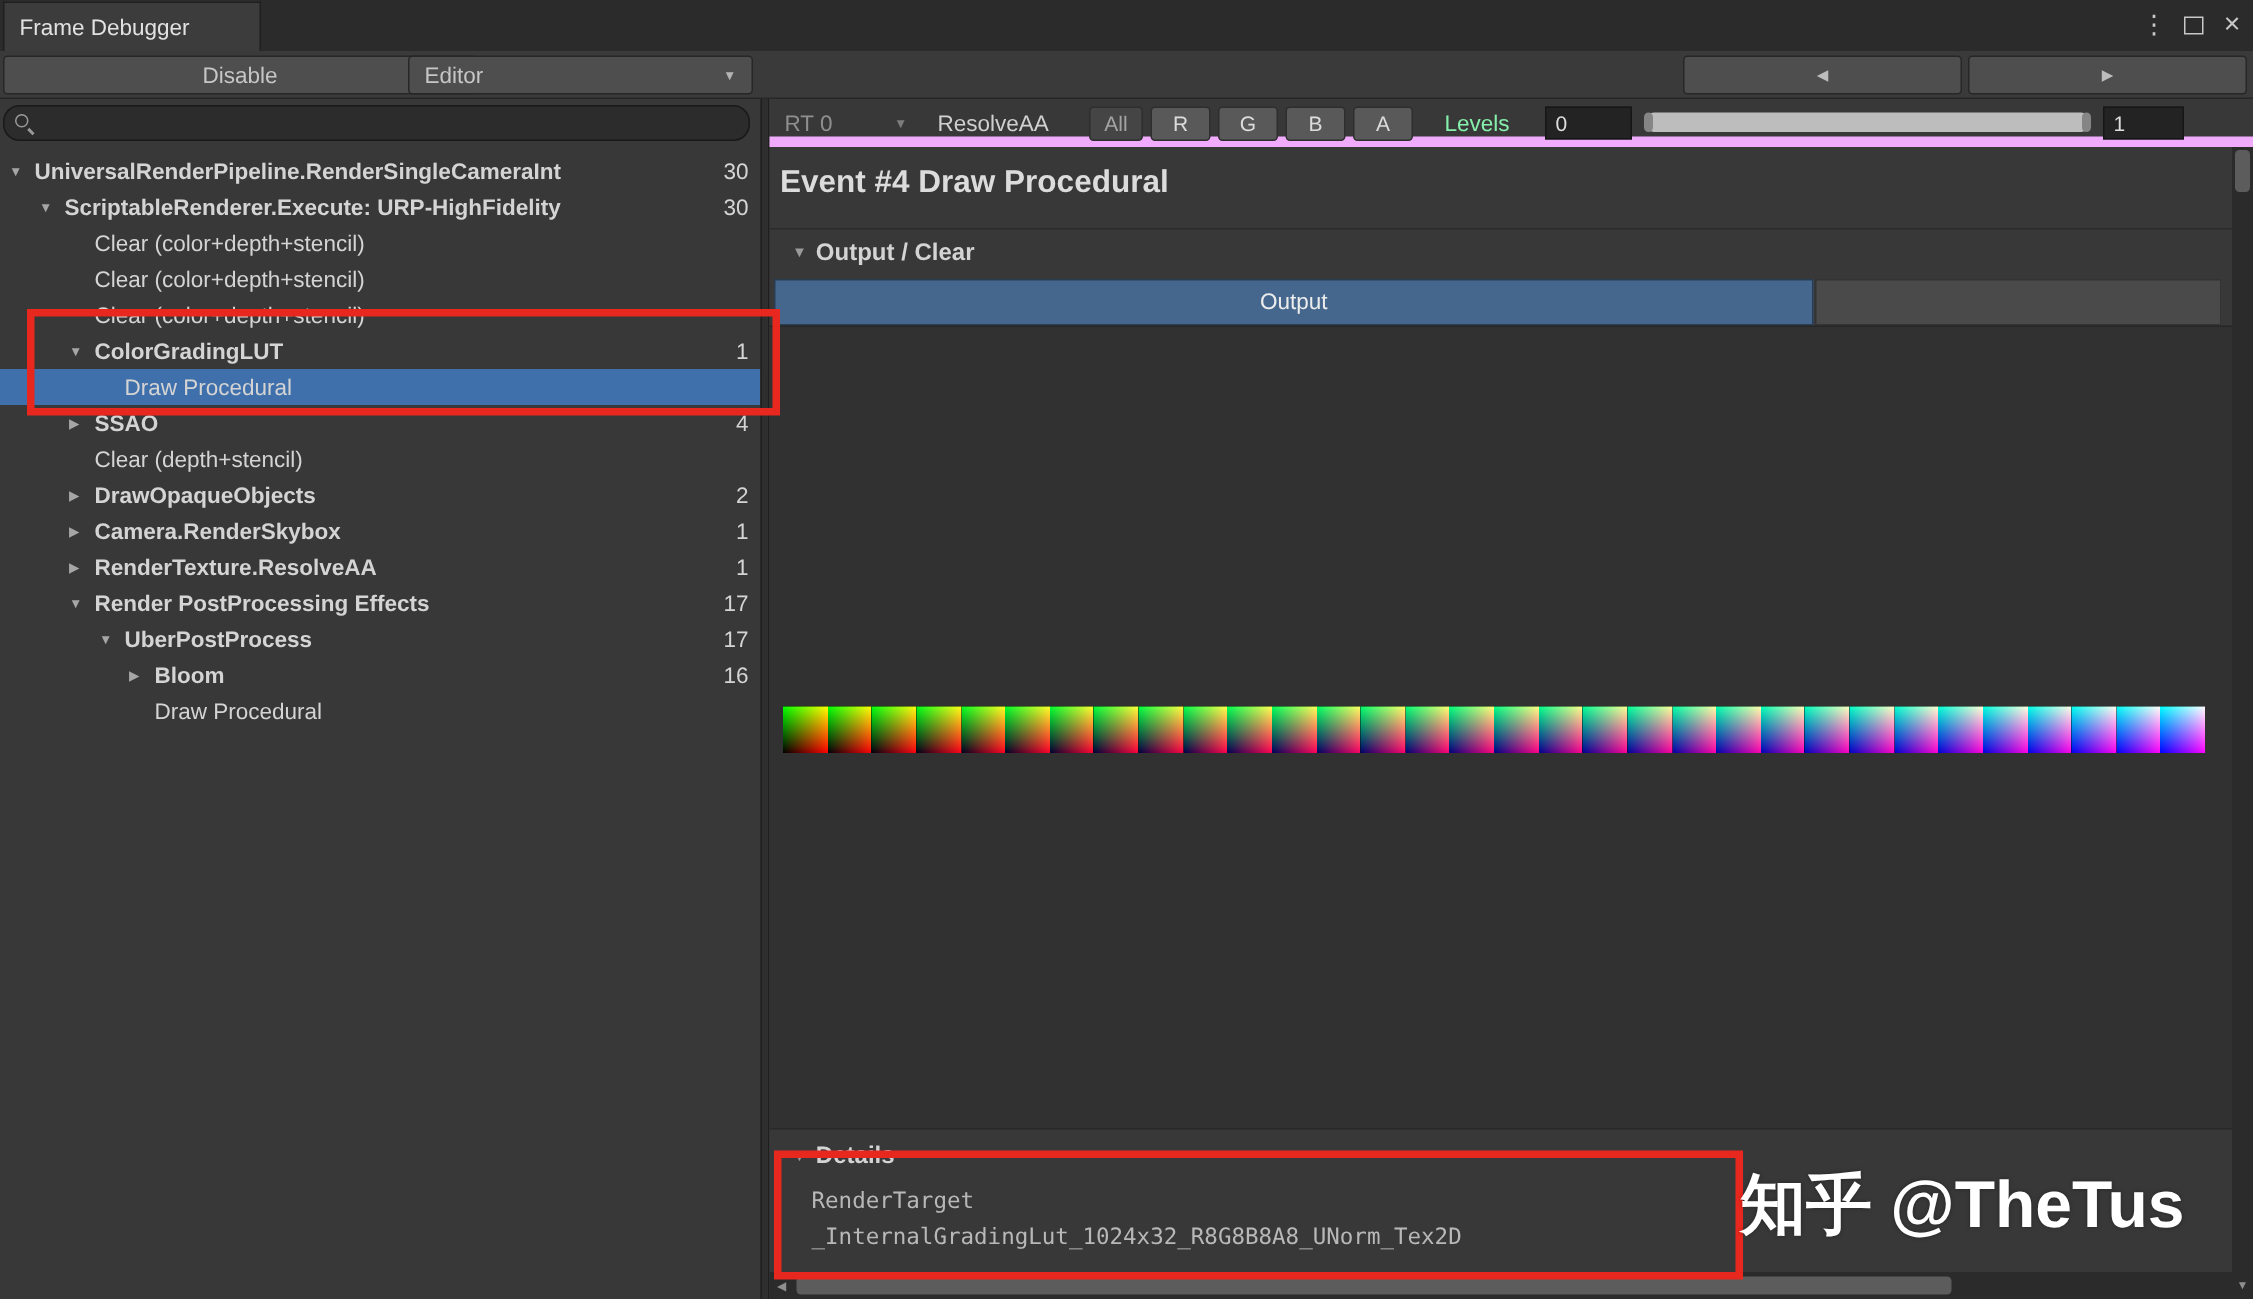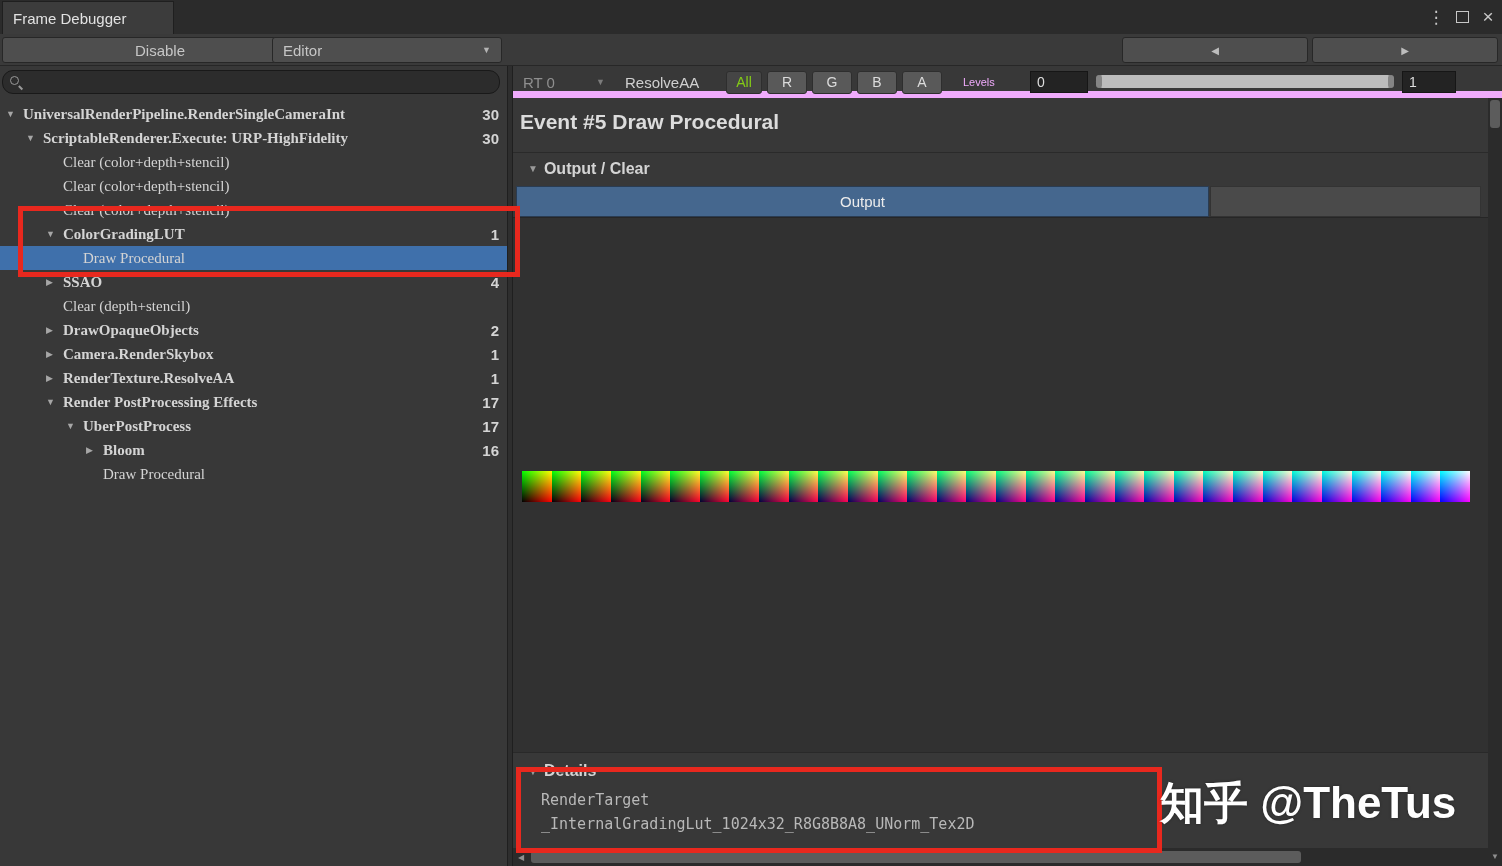--- a/index.html
+++ b/index.html
@@ -34,36 +34,36 @@
   
   #left-panel{position:absolute;left:0;top:66px;width:507px;bottom:0;background:#383838;}
   #search-box{position:absolute;left:2px;top:4px;width:498px;height:24px;background:#2c2c2c;border:1px solid #191919;border-radius:11px;box-sizing:border-box;display:flex;align-items:center;padding-left:6px;}
   .mag{position:relative;width:14px;height:14px;display:inline-block;}
   .mag::before{content:'';position:absolute;left:1px;top:1px;width:7px;height:7px;border:1.5px solid #999;border-radius:50%;}
   .mag::after{content:'';position:absolute;left:10px;top:10px;width:5px;height:1.5px;background:#999;transform:rotate(45deg);transform-origin:left center;}
   #tree{position:absolute;left:0;top:36px;width:507px;bottom:0;overflow:hidden;}
   .trow{display:flex;align-items:center;height:24px;font-size:15px;color:#d4d4d4;}
   .trow.sel{background:#3f70ab;}
   .tarrow{width:16px;flex:none;font-size:9px;color:#a6a6a6;}
-  .tlabel{white-space:nowrap;overflow:hidden;flex:1;margin-left:1px;font-family:Liberation Serif, serif;}
+  .tlabel{white-space:nowrap;overflow:hidden;flex:1;margin-left:1px;}
   .b{font-weight:bold;}
-  .tcount{flex:none;padding-right:8px;font-weight:bold;}
+  .tcount{flex:none;padding-right:8px;font-weight:normal;}
   
   #splitter{position:absolute;left:507px;top:66px;width:6px;bottom:0;background:#2e2e2e;border-left:1px solid #1f1f1f;border-right:1px solid #1f1f1f;box-sizing:border-box;}
   
   #right-panel{position:absolute;left:513px;top:66px;right:0;bottom:0;background:#383838;}
   #rtoolbar{position:absolute;left:0;top:0;right:0;height:32px;background:#383838;border-bottom:7px solid #f0abfc;box-sizing:border-box;}
   #rt-dd{position:absolute;left:4px;top:0;width:92px;height:32px;display:flex;align-items:center;color:#8f8f8f;font-size:15px;padding-left:6px;box-sizing:border-box;}
   #rt-dd .dd-arrow{position:absolute;right:4px;font-size:9px;color:#7c7c7c;}
   #channels-label{position:absolute;left:112px;top:0;height:32px;display:flex;align-items:center;color:#d0d0d0;font-size:15px;}
   #channel-buttons{position:absolute;left:213px;top:4px;height:24px;display:flex;align-items:center;}
   .chbtn{width:40px;height:23px;background:#595959;border:1px solid #2e2e2e;border-radius:3px;color:#dcdcdc;font-size:14px;
     display:flex;align-items:center;justify-content:center;margin-right:5px;box-sizing:border-box;}
-  .chbtn.all{background:#454545;color:#84cc16;width:36px;}
-  #levels-label{position:absolute;left:450px;top:0;height:32px;display:flex;align-items:center;color:#f0abfc;font-size:11px;}
+  .chbtn.all{background:#454545;color:#a3a3a3;width:36px;}
+  #levels-label{position:absolute;left:450px;top:0;height:32px;display:flex;align-items:center;color:#86efac;font-size:15px;}
   #levels-min{left:517px;top:5px;width:58px;height:22px;}
   #levels-track{position:absolute;left:583px;top:9px;width:298px;height:13px;background:#bdbdbd;border-radius:7px;}
   .lv-handle{position:absolute;top:0;width:6px;height:13px;background:#858585;border-radius:3px;}
   #lv-handle-min{left:0;}
   #lv-handle-max{right:0;}
   #levels-max{left:889px;top:5px;width:54px;height:22px;}
   #event-title{position:absolute;left:7px;top:44px;font-size:21px;font-weight:bold;color:#dcdcdc;}
   #outputmesh-header{position:absolute;left:0;right:14px;top:86px;height:32px;border-top:1px solid #2a2a2a;display:flex;align-items:center;box-sizing:border-box;}
   .sec-arrow{font-size:10px;color:#9a9a9a;margin-left:15px;margin-right:6px;}
   .sec-title{font-size:16px;font-weight:bold;color:#d4d4d4;}
@@ -228,21 +228,21 @@
         </div>
       <div id="levels-label">Levels</div>
       <div class="field" id="levels-min">0</div>
       <div id="levels-track">
         <span class="lv-handle" id="lv-handle-min"></span>
         <span class="lv-handle" id="lv-handle-max"></span>
       </div>
       <div class="field" id="levels-max">1</div>
     </div>
 
-    <div id="event-title">Event #5 Draw Procedural</div>
+    <div id="event-title">Event #4 Draw Procedural</div>
 
     <div id="outputmesh-header">
       <span class="sec-arrow">▼</span>
       <span class="sec-title">Output / Clear</span>
     </div>
 
     <div class="tab" id="tab-output">Output</div>
     <div class="tab" id="tab-empty"></div>
 
     <div id="preview">

